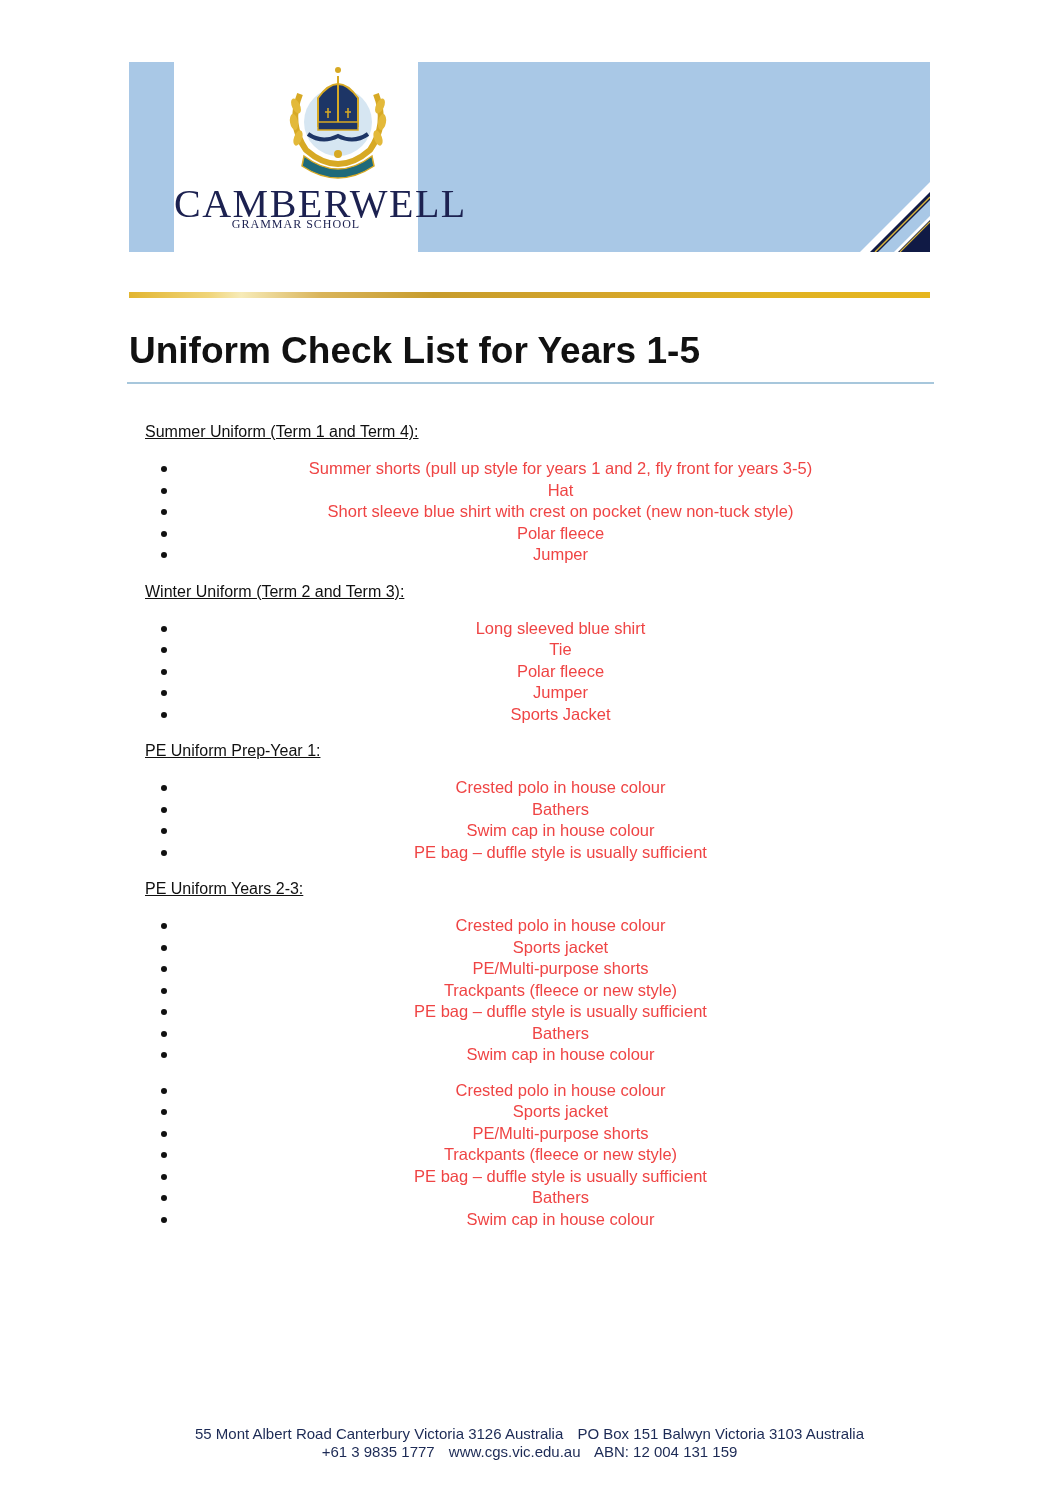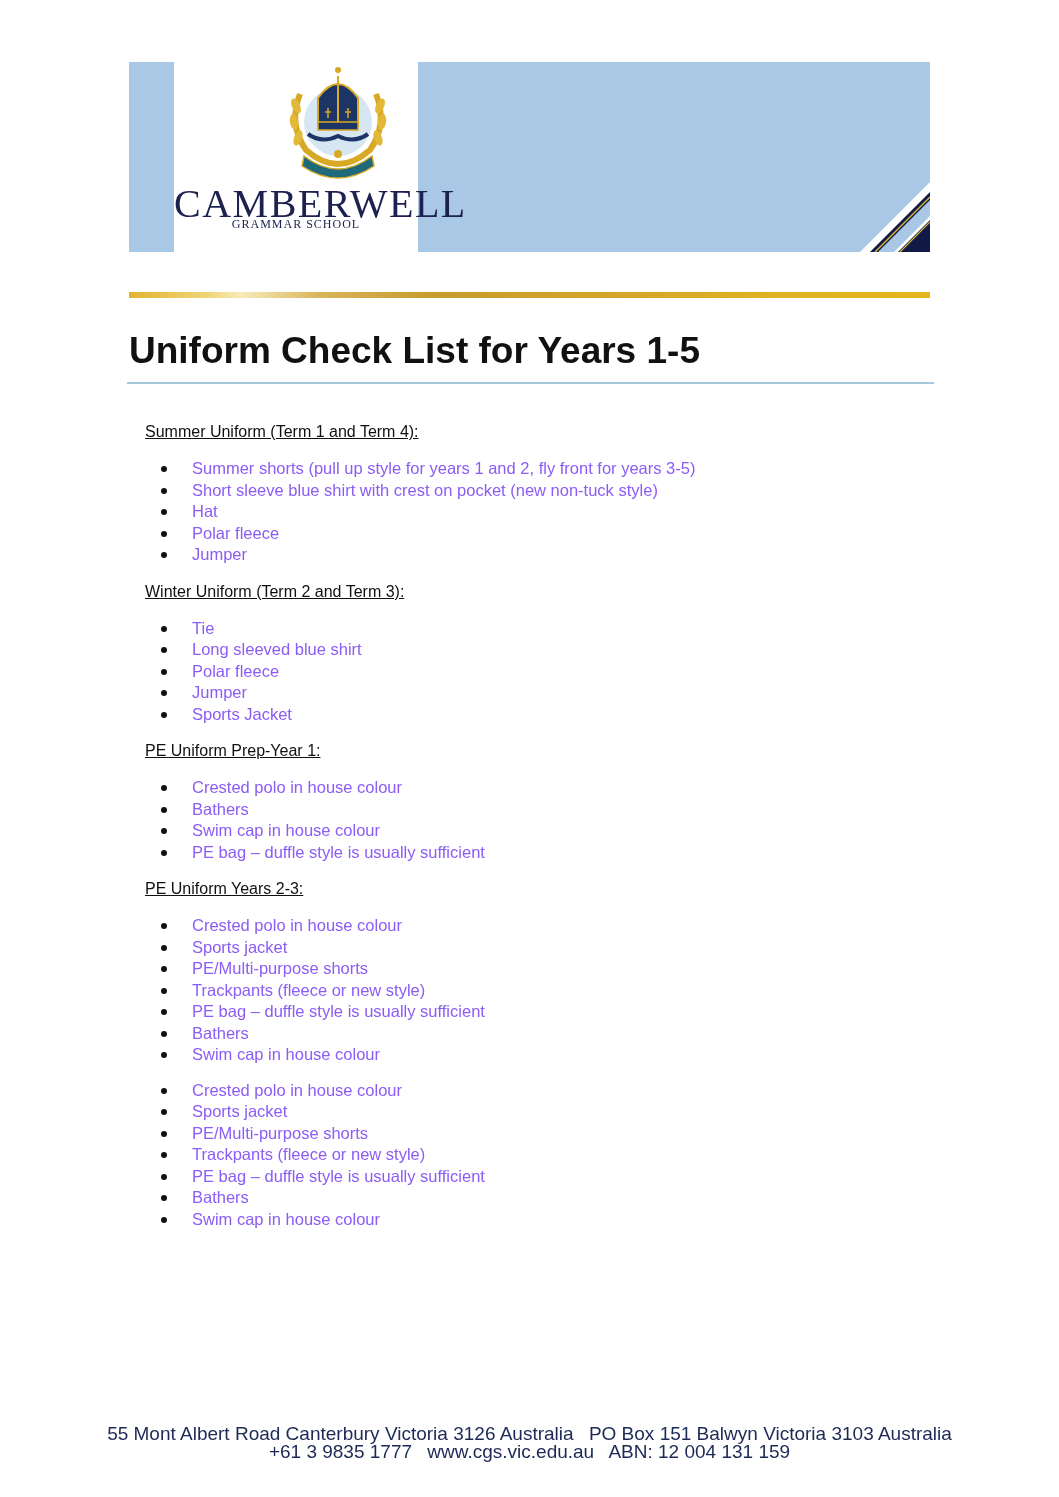--- a/index.html
+++ b/index.html
@@ -110,39 +110,40 @@
     ul.items {
       list-style: none;
       margin: 13px 0 0 0;
       padding: 0;
     }
     ul.items li {
       position: relative;
       padding-left: 63px;
       font-size: 16.5px;
       line-height: 21.5px;
-      color: #8b5cf6;
+      color: #ef4444;
+      text-align: center;
     }
     .bullet {
       position: absolute;
       left: 32px;
       top: 8px;
       width: 6px;
       height: 6px;
       border-radius: 50%;
       background: #111111;
     }
     .footer {
       position: absolute;
       left: 0;
       top: 1425px;
       width: 1059px;
       text-align: center;
       color: #1c2a55;
-      font-size: 19px;
+      font-size: 15px;
       line-height: 18px;
     }
     .footer .gap { display: inline-block; width: 10px; }
   </style>
 </head>
 <body>
 
 <div class="header">
   <div class="logo-box">
     <svg class="crest" viewBox="0 0 112 116" xmlns="http://www.w3.org/2000/svg">
@@ -188,32 +189,32 @@
 <div class="gold-rule"></div>
 
 <h1 class="title">Uniform Check List for Years 1-5</h1>
 <div class="title-rule"></div>
 
 <div class="content">
   <div class="section">
     <p class="section-heading">Summer Uniform (Term 1 and Term 4):</p>
     <ul class="items">
       <li><span class="bullet"></span><span>Summer shorts (pull up style for years 1 and 2, fly front for years 3-5)</span></li>
+      <li><span class="bullet"></span><span>Hat</span></li>
       <li><span class="bullet"></span><span>Short sleeve blue shirt with crest on pocket (new non-tuck style)</span></li>
-      <li><span class="bullet"></span><span>Hat</span></li>
       <li><span class="bullet"></span><span>Polar fleece</span></li>
       <li><span class="bullet"></span><span>Jumper</span></li>
     </ul>
   </div>
 
   <div class="section">
     <p class="section-heading">Winter Uniform (Term 2 and Term 3):</p>
     <ul class="items">
+      <li><span class="bullet"></span><span>Long sleeved blue shirt</span></li>
       <li><span class="bullet"></span><span>Tie</span></li>
-      <li><span class="bullet"></span><span>Long sleeved blue shirt</span></li>
       <li><span class="bullet"></span><span>Polar fleece</span></li>
       <li><span class="bullet"></span><span>Jumper</span></li>
       <li><span class="bullet"></span><span>Sports Jacket</span></li>
     </ul>
   </div>
 
   <div class="section">
     <p class="section-heading">PE Uniform Prep-Year 1:</p>
     <ul class="items">
       <li><span class="bullet"></span><span>Crested polo in house colour</span></li>

